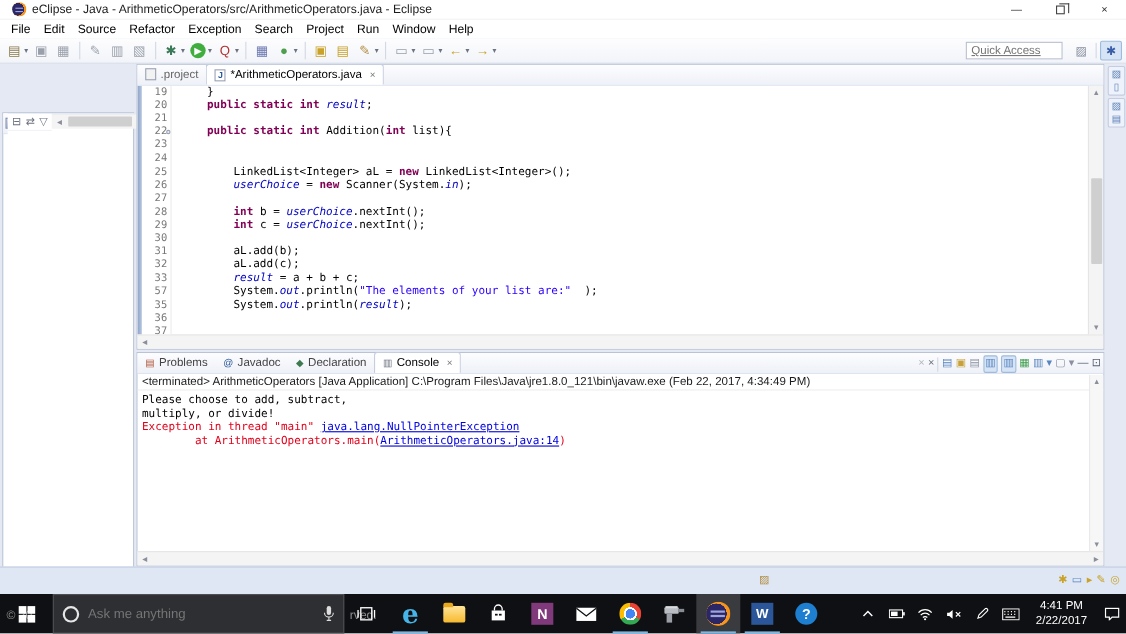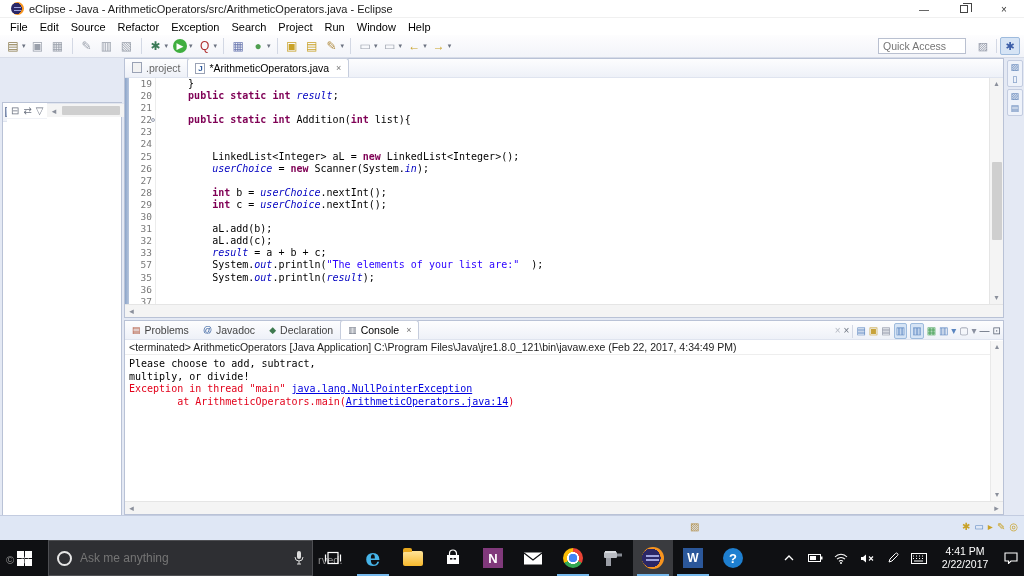--- a/index.html
+++ b/index.html
@@ -21,21 +21,21 @@
   .menubar { position:absolute; left:0; top:18px; right:0; height:17px; background:#fff; display:flex; align-items:center; padding-left:4px; }
   .menu-item { padding:2px 6px; color:#000; cursor:default; }
 
   
   .toolbar { position:absolute; left:0; top:35px; right:0; height:23px; background:linear-gradient(#fdfdfe,#f2f4f9); border-bottom:1px solid #d7dce8; display:flex; align-items:center; padding-left:3px; }
   .tb-btn { display:flex; align-items:center; height:20px; padding:0 2px; border-radius:2px; }
   .tb-glyph { font-size:12px; line-height:16px; width:16px; text-align:center; }
   .tb-circle { border-radius:50%; width:14px; height:14px; line-height:14px; font-size:9px; margin:0 1px; }
   .tb-dd { font-size:7px; color:#6b7280; margin-left:1px; }
   .tb-sep { width:1px; height:16px; background:#d3d8e4; margin:0 4px; }
-  .quick-access { position:absolute; right:58px; top:3px; width:88px; height:16px; border:1px solid #b9c0d0; background:#fff; font-size:10.5px; color:#777; padding:0 4px; font-family:"Liberation Sans",sans-serif; }
+  .quick-access { position:absolute; right:58px; top:3px; width:88px; height:16px; border:1px solid #b9c0d0; background:#fff; font-size:10.5px; color:#777; padding:0 4px; font-family:"Liberation Sans",sans-serif;text-decoration:underline; }
   .persp { position:absolute; right:4px; top:2px; display:flex; align-items:center; gap:3px; }
   .persp-btn { width:20px; height:18px; display:flex; align-items:center; justify-content:center; border-radius:2px; font-size:11px; }
   .persp-btn.active { background:#d6e4f5; border:1px solid #9ebbdd; }
   .persp-sep { width:1px; height:14px; background:#d3d8e4; }
 
   
   .workbench { position:absolute; left:0; top:58px; width:1024px; height:457px; background:#e4e9f4; }
 
   
   .pkg-panel { position:absolute; left:2px; top:12px; width:120px; height:457px; background:#fff; border:1px solid #b9c2d6; display:flex; flex-direction:row;margin-top:32px; }

